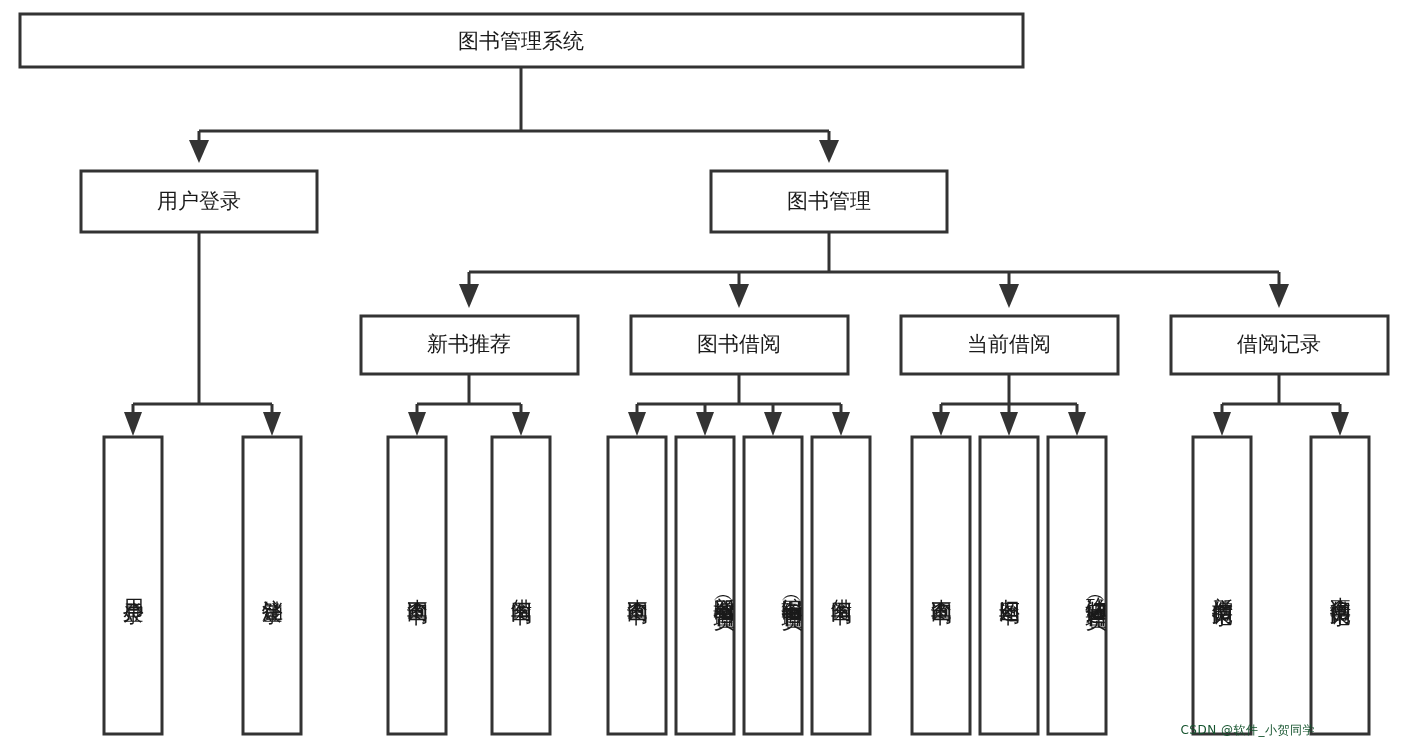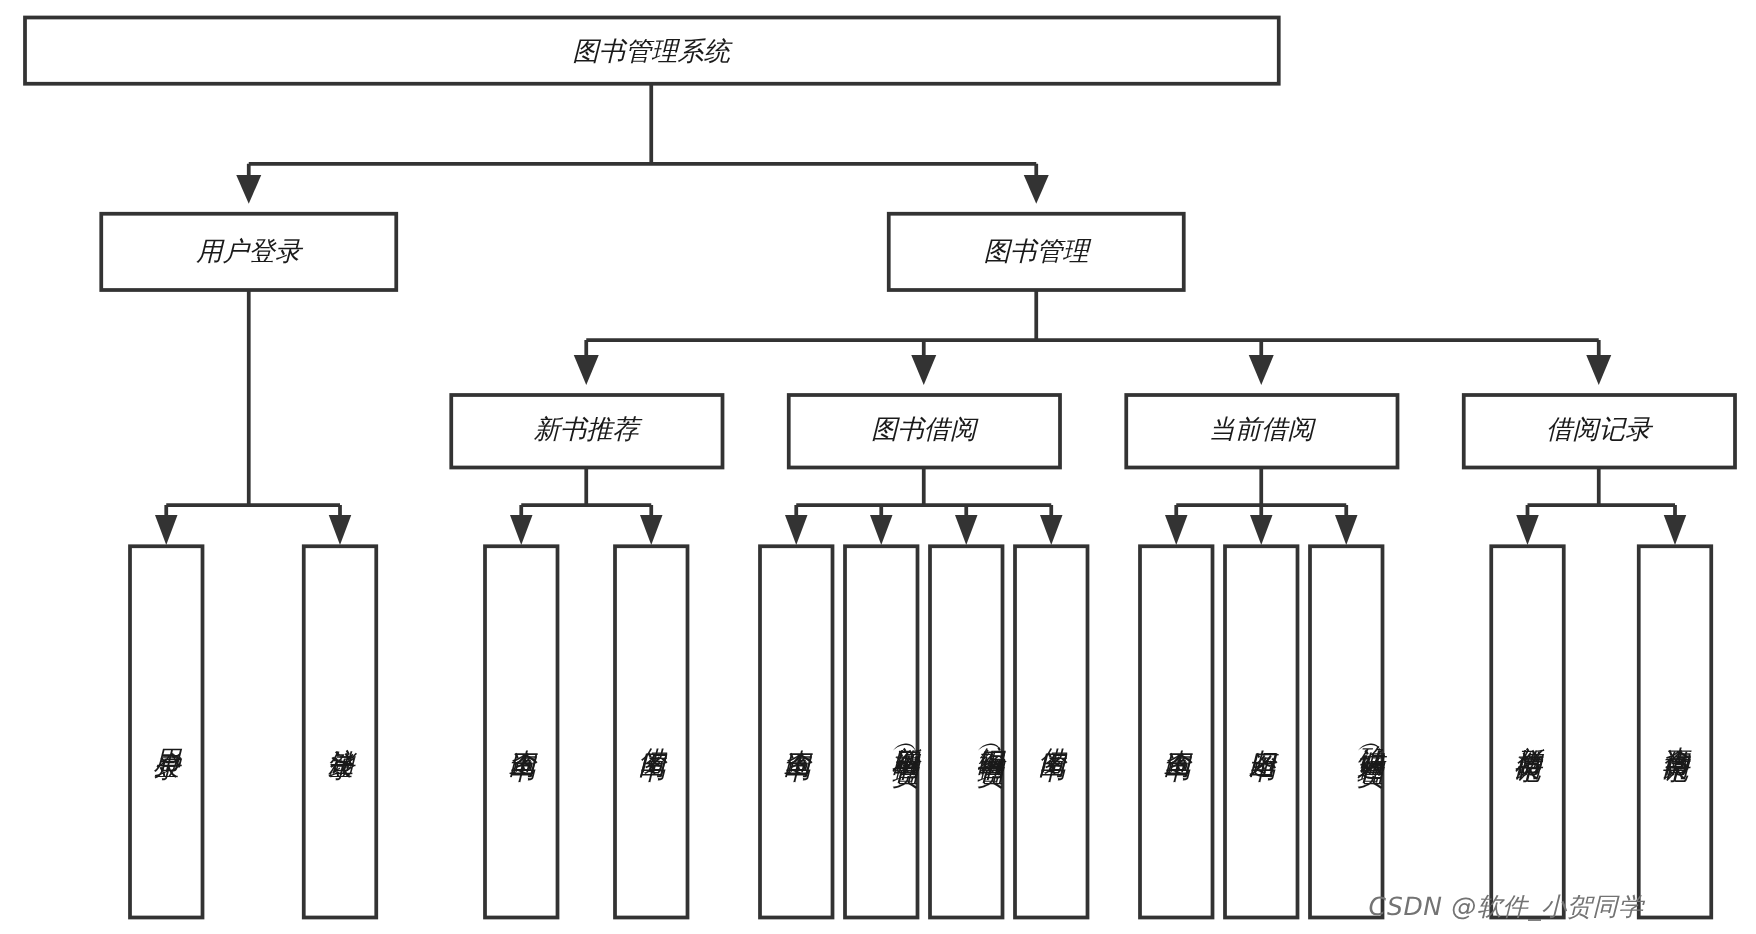--- a/index.html
+++ b/index.html
@@ -11,21 +11,20 @@
     width: 1405px;
     height: 747px;
     font-family: "DejaVu Sans", "Liberation Sans", sans-serif;
     overflow: hidden;
   }
   #diagram-root {
     position: relative;
     width: 1325px;
     height: 747px;
     background: #ffffff;
-    font-style: italic;
   }
   svg.diagram-svg {
     position: absolute;
     left: 0;
     top: 0;
     width: 1405px;
     height: 747px;
     display: block;
   }
   .node-box {
@@ -62,22 +61,22 @@
     align-items: center;
     justify-content: center;
     white-space: nowrap;
     pointer-events: none;
   }
   .watermark {
     position: absolute;
     right: 10px;
     bottom: 8px;
     font-family: "DejaVu Sans", "Liberation Sans", sans-serif;
-    font-size: 20px;
-    color: #737373;
+    font-size: 12px;
+    color: #14532d;
     white-space: nowrap;
     letter-spacing: 0.5px;
   }
 </style>
 </head>
 <body>
 
 <div id="diagram-root">
 
   <svg class="diagram-svg" viewBox="0 0 1405 747" xmlns="http://www.w3.org/2000/svg">

